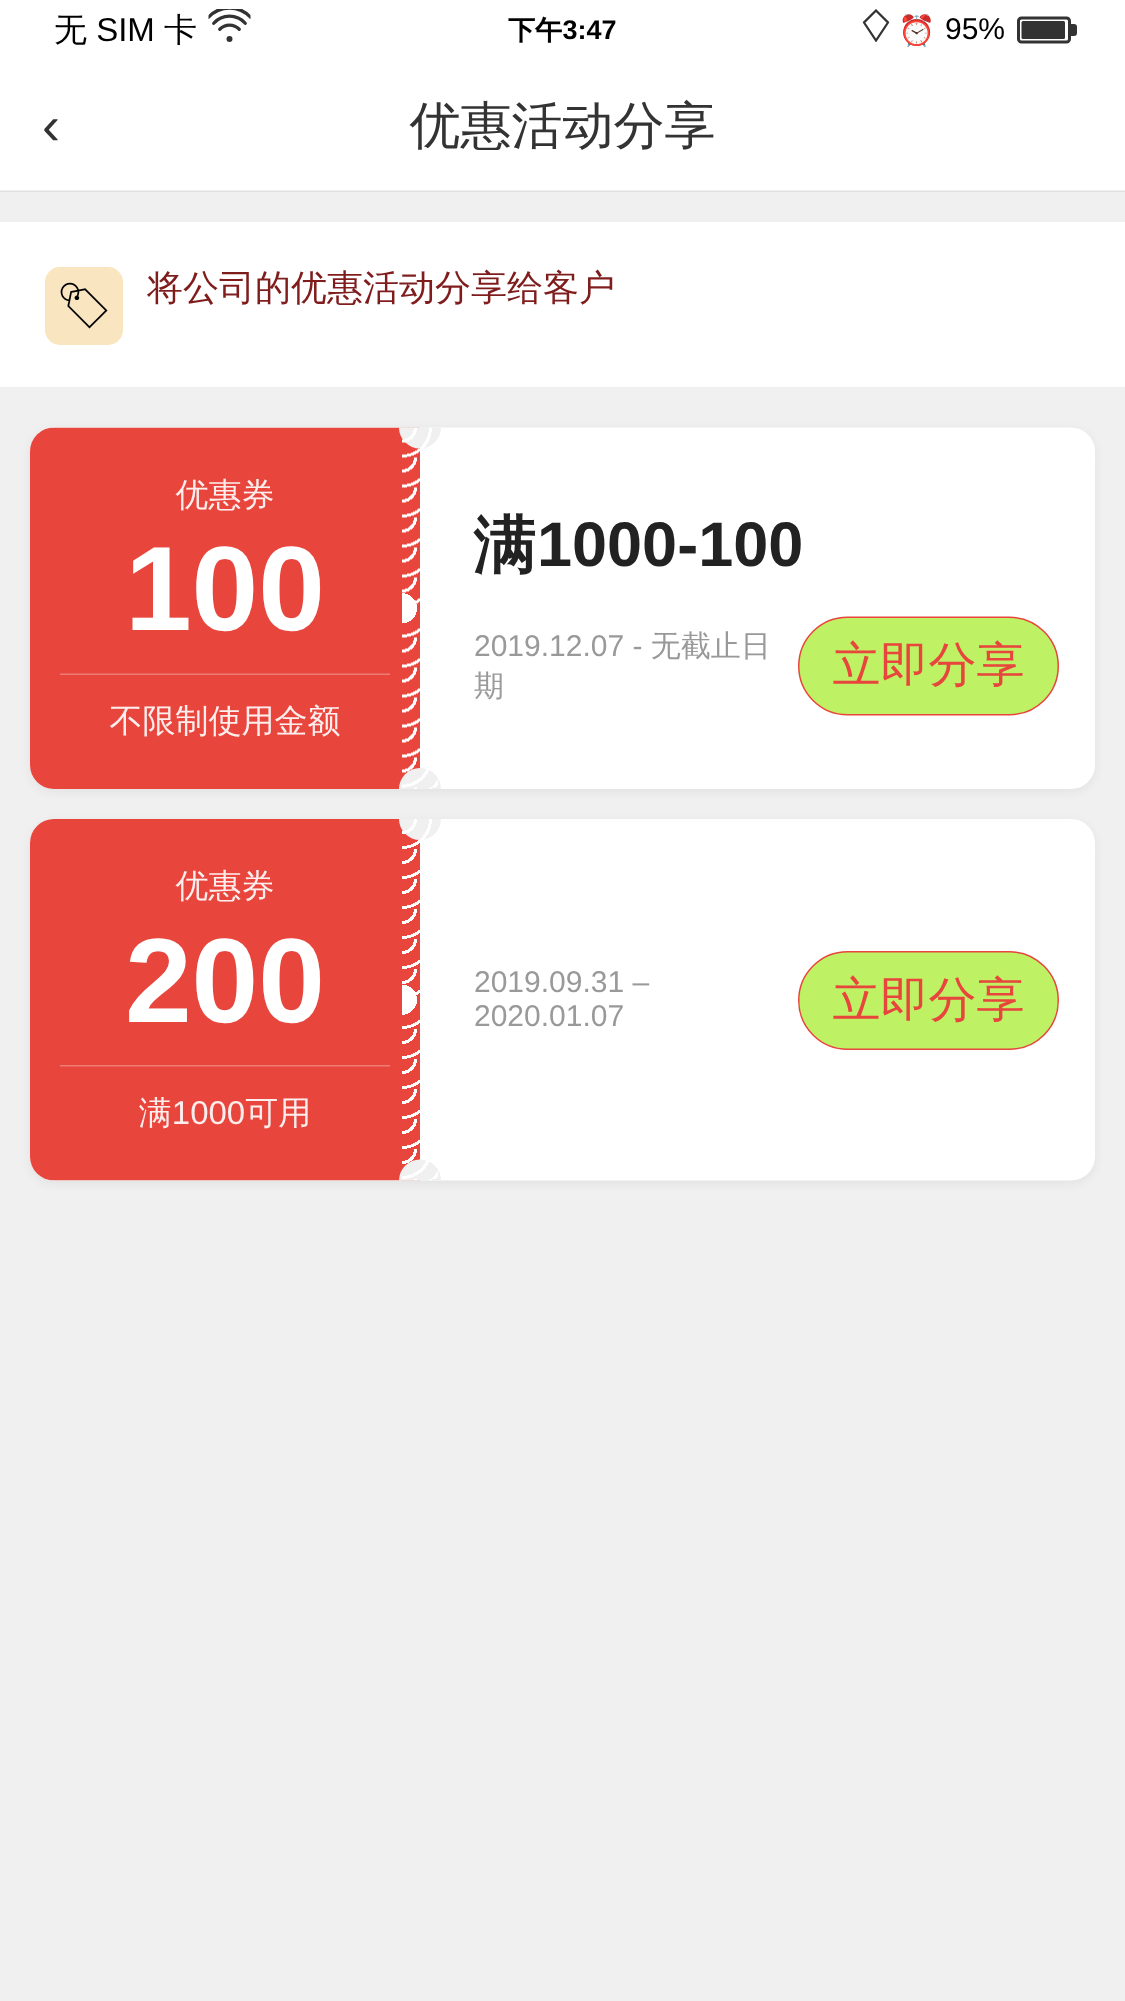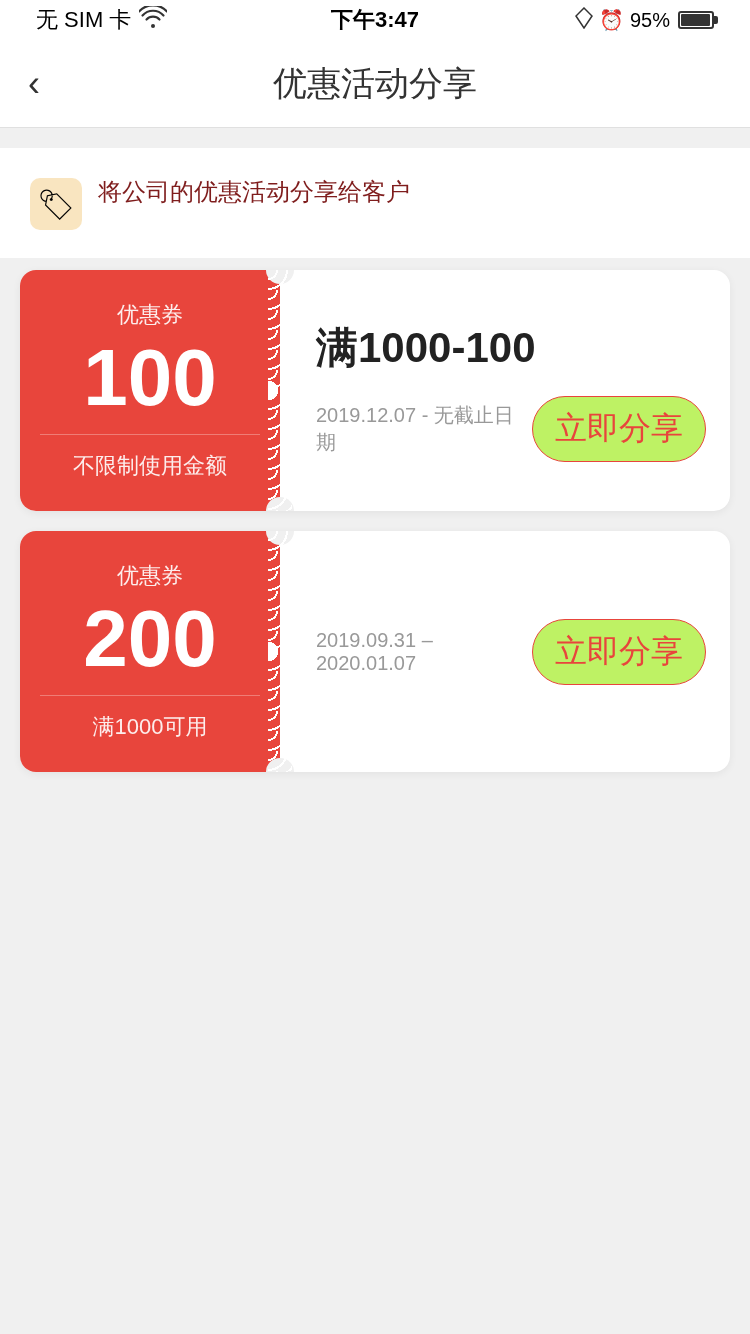--- a/index.html
+++ b/index.html
@@ -25,21 +25,21 @@
       font-size: 24px;
       font-weight: 500;
     }
     .status-left {
       display: flex;
       align-items: center;
       gap: 8px;
       font-size: 22px;
     }
     .status-center {
-      font-size: 22px;
+      font-size: 18px;
       font-weight: 600;
       position: absolute;
       left: 50%;
       transform: translateX(-50%);
     }
     .status-right {
       display: flex;
       align-items: center;
       gap: 6px;
       font-size: 20px;
@@ -130,21 +130,21 @@
       font-weight: 500;
       color: #222;
     }
     .section-subtitle {
       font-size: 24px;
       color: #7f1d1d;
     }
 
     
     .coupon-list {
-      padding: 12px 20px;
+      padding: 27px 20px;
       display: flex;
       flex-direction: column;
       gap: 20px;
       background: #f0f0f0;
     }
 
     
     .coupon-card {
       background: #fff;
       border-radius: 16px;

